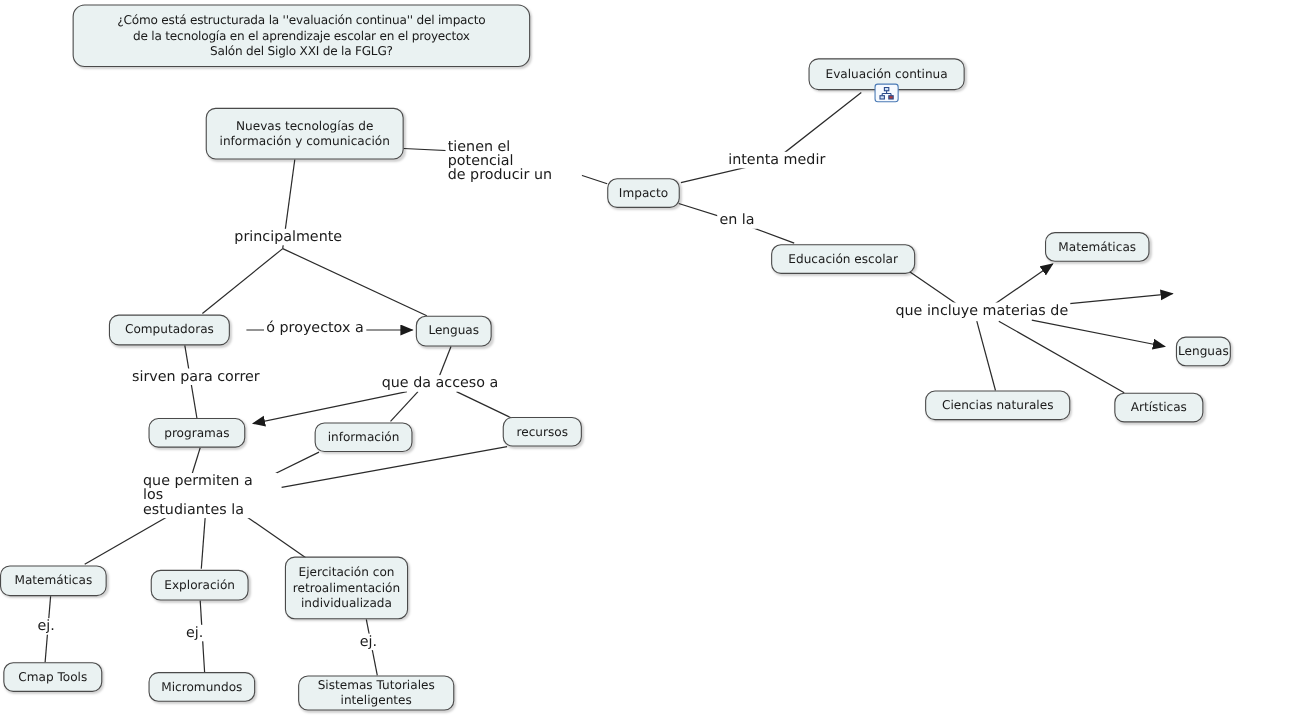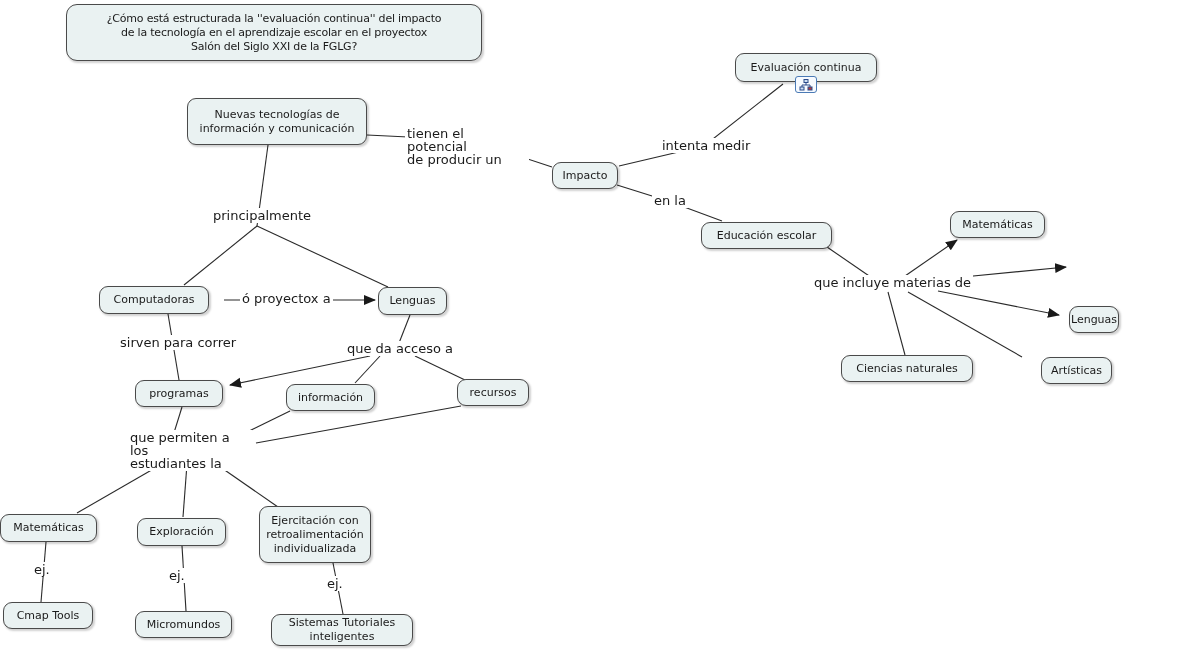--- a/index.html
+++ b/index.html
@@ -86,21 +86,21 @@
   <div class="node question" style="left:66px;top:4px;width:416px;height:57px;border-radius:11px">¿Cómo está estructurada la ''evaluación continua'' del impacto
 de la tecnología en el aprendizaje escolar en el proyectox
 Salón del Siglo XXI de la FGLG?</div>
   <div class="node" style="left:187px;top:98px;width:180px;height:47px">Nuevas tecnologías de
 información y comunicación</div>
   <div class="node" style="left:735px;top:53px;width:142px;height:29px">Evaluación continua</div>
   <div class="node" style="left:552px;top:162px;width:66px;height:27px">Impacto</div>
   <div class="node" style="left:701px;top:222px;width:131px;height:27px">Educación escolar</div>
   <div class="node" style="left:950px;top:211px;width:95px;height:27px">Matemáticas</div>
   <div class="node" style="left:1069px;top:306px;width:50px;height:27px">Lenguas</div>
-  <div class="node" style="left:1041px;top:357px;width:71px;height:27px">Artísticas</div>
+  <div class="node" style="left:1013px;top:357px;width:81px;height:27px">Artísticas</div>
   <div class="node" style="left:841px;top:355px;width:132px;height:27px">Ciencias naturales</div>
   <div class="node" style="left:99px;top:286px;width:110px;height:28px">Computadoras</div>
   <div class="node" style="left:378px;top:287px;width:69px;height:28px">Lenguas</div>
   <div class="node" style="left:135px;top:380px;width:88px;height:27px">programas</div>
   <div class="node" style="left:286px;top:384px;width:89px;height:27px">información</div>
   <div class="node" style="left:457px;top:379px;width:72px;height:27px">recursos</div>
   <div class="node" style="left:0px;top:514px;width:97px;height:28px">Matemáticas</div>
   <div class="node" style="left:137px;top:518px;width:89px;height:28px">Exploración</div>
   <div class="node" style="left:259px;top:506px;width:112px;height:57px">Ejercitación con
 retroalimentación

